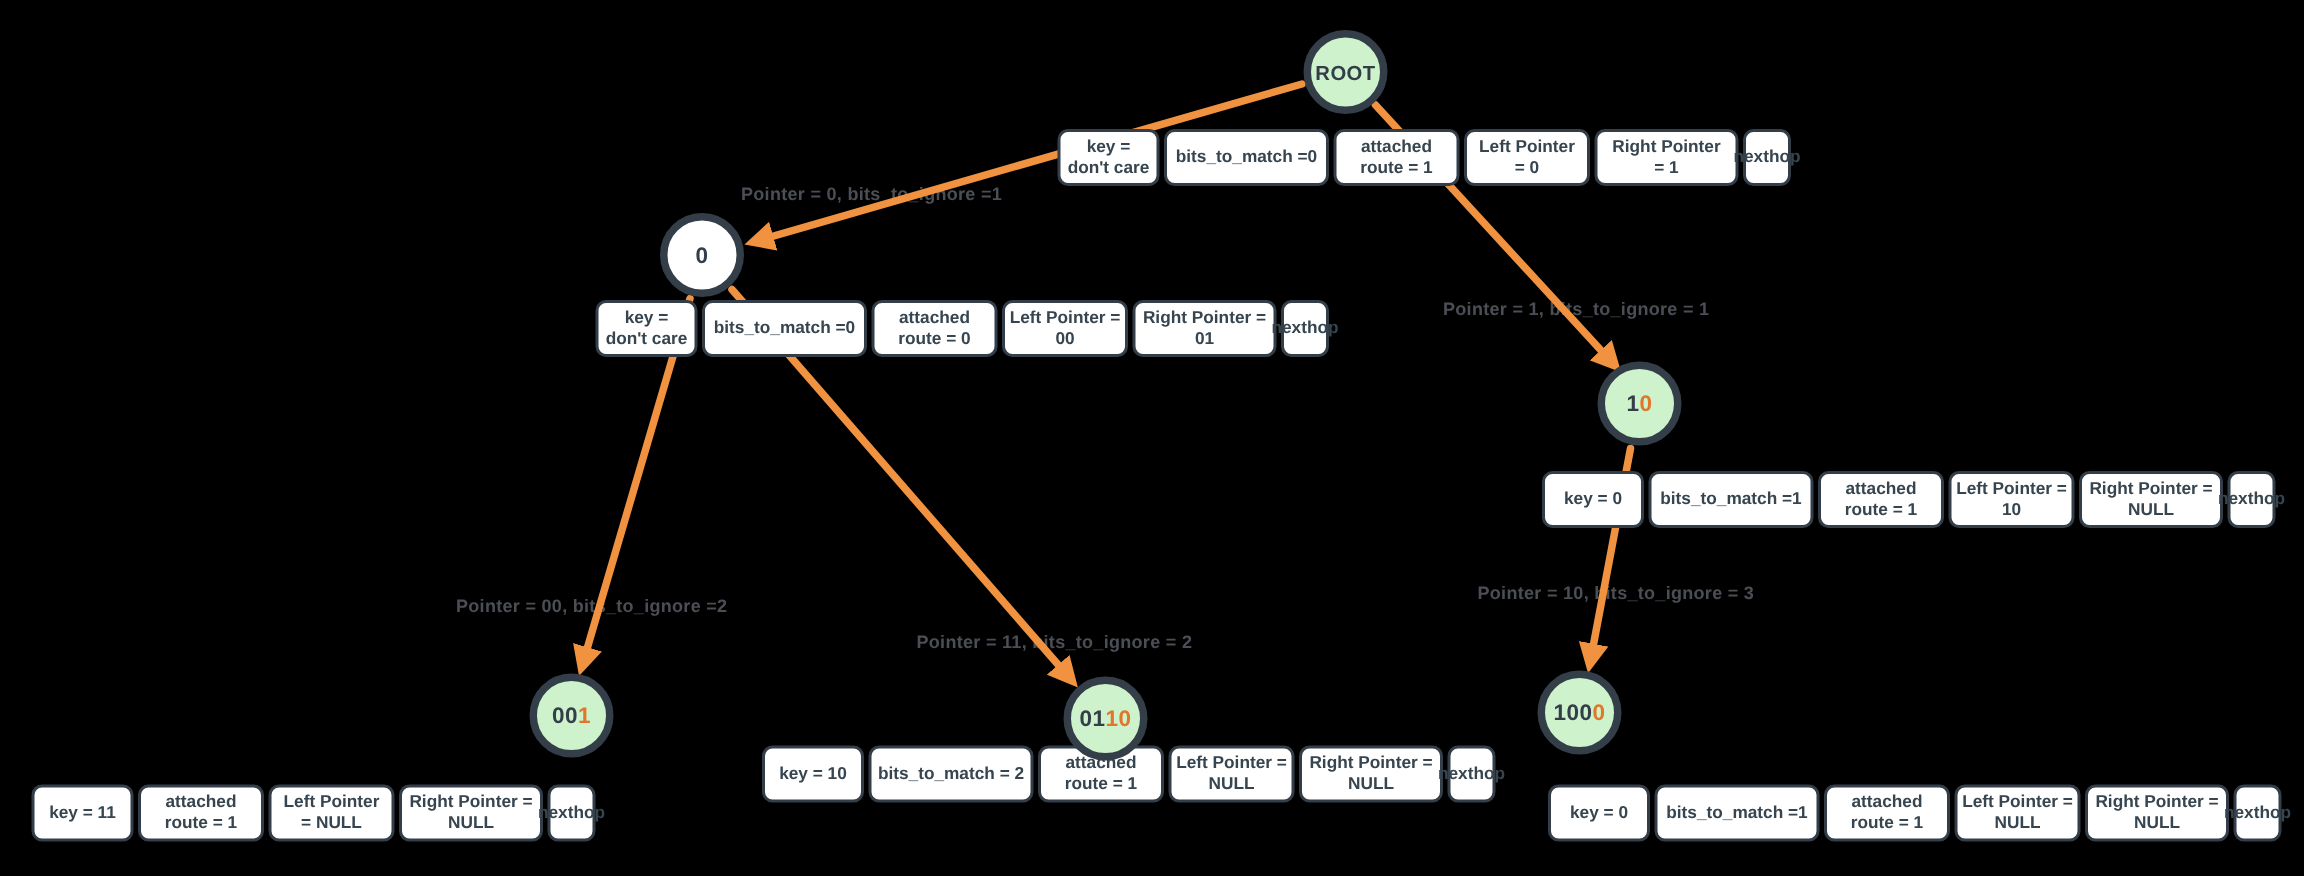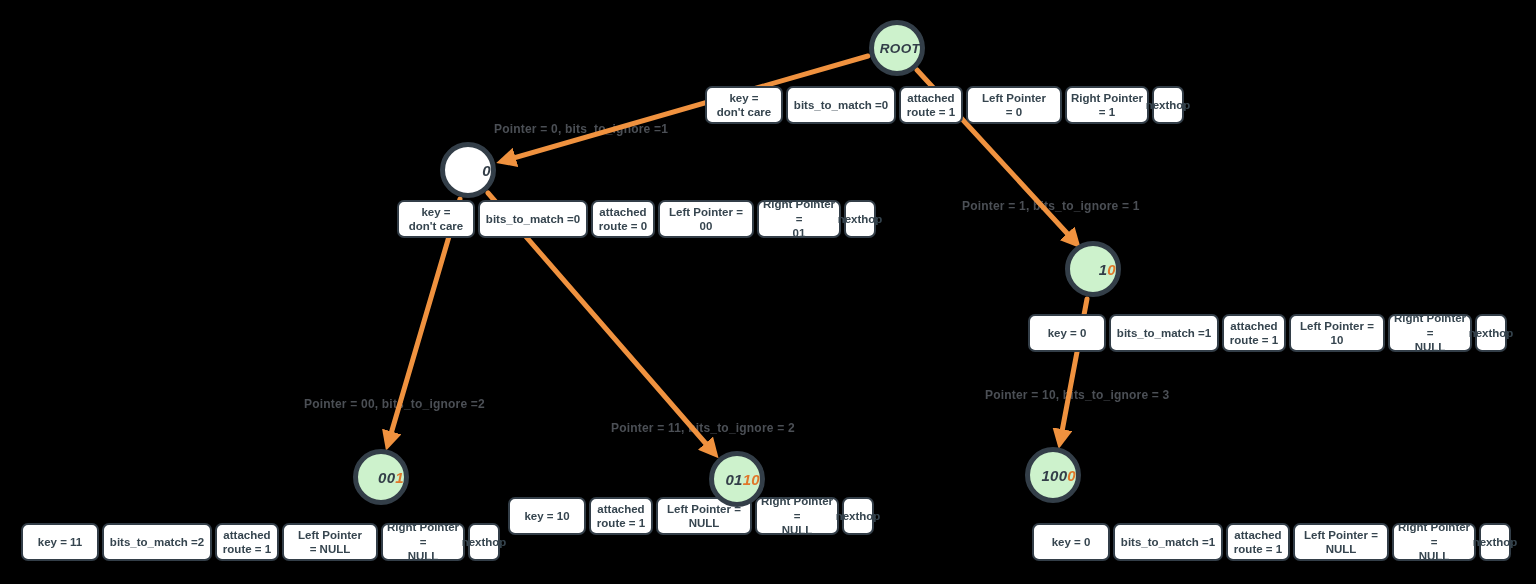--- a/index.html
+++ b/index.html
@@ -28,30 +28,29 @@
     border:2px solid #333e48;
     border-radius:7px;
     box-sizing:border-box;
     display:flex;align-items:center;justify-content:center;
     text-align:center;
     font-size:11.5px;font-weight:bold;color:#36454f;
     line-height:1.25;
     white-space:pre-line;
     padding:0 2px;
   }
-  .c1{width:78px}.c2{width:110px}.c3{width:64px}.c4{width:96px}.c5{width:84px}.c6{width:32px}
+  .c1{width:68px}.c2{width:110px}.c3{width:84px}.c4{width:84px}.c5{width:96px}.c6{width:32px}
   .node{
     position:absolute;z-index:4;
     width:56px;height:56px;border-radius:50%;
     border:5px solid #333e48;
     box-sizing:border-box;
-    display:flex;align-items:center;justify-content:flex-end;
+    display:flex;align-items:center;justify-content:center;
     font-size:15px;font-weight:bold;color:#333e48;
     letter-spacing:.3px;
-    font-style:italic;
   }
   .node.green{background:#cdf2cc;}
   .node.white{background:#ffffff;}
   .node.root{font-size:13.5px;}
   .node .no{color:#e0772a;}
 </style>
 </head>
 <body>
 
 <div class="canvas">
@@ -108,32 +107,32 @@
 route = 1</div>
     <div class="cell c4">Left Pointer =
 10</div>
     <div class="cell c5">Right Pointer =
 NULL</div>
     <div class="cell c6">nexthop</div>
   </div>
 
   <div class="trow" style="left:21px;top:523px">
     <div class="cell c1">key = 11</div>
-    <div class="cell c2">bits_to_match =2</div>
     <div class="cell c3">attached
 route = 1</div>
     <div class="cell c4">Left Pointer
 = NULL</div>
     <div class="cell c5">Right Pointer =
 NULL</div>
     <div class="cell c6">nexthop</div>
   </div>
 
   <div class="trow" style="left:508px;top:497px">
     <div class="cell c1">key = 10</div>
+    <div class="cell c2">bits_to_match = 2</div>
     <div class="cell c3">attached
 route = 1</div>
     <div class="cell c4">Left Pointer =
 NULL</div>
     <div class="cell c5">Right Pointer =
 NULL</div>
     <div class="cell c6">nexthop</div>
   </div>
 
   <div class="trow" style="left:1032px;top:523px">

